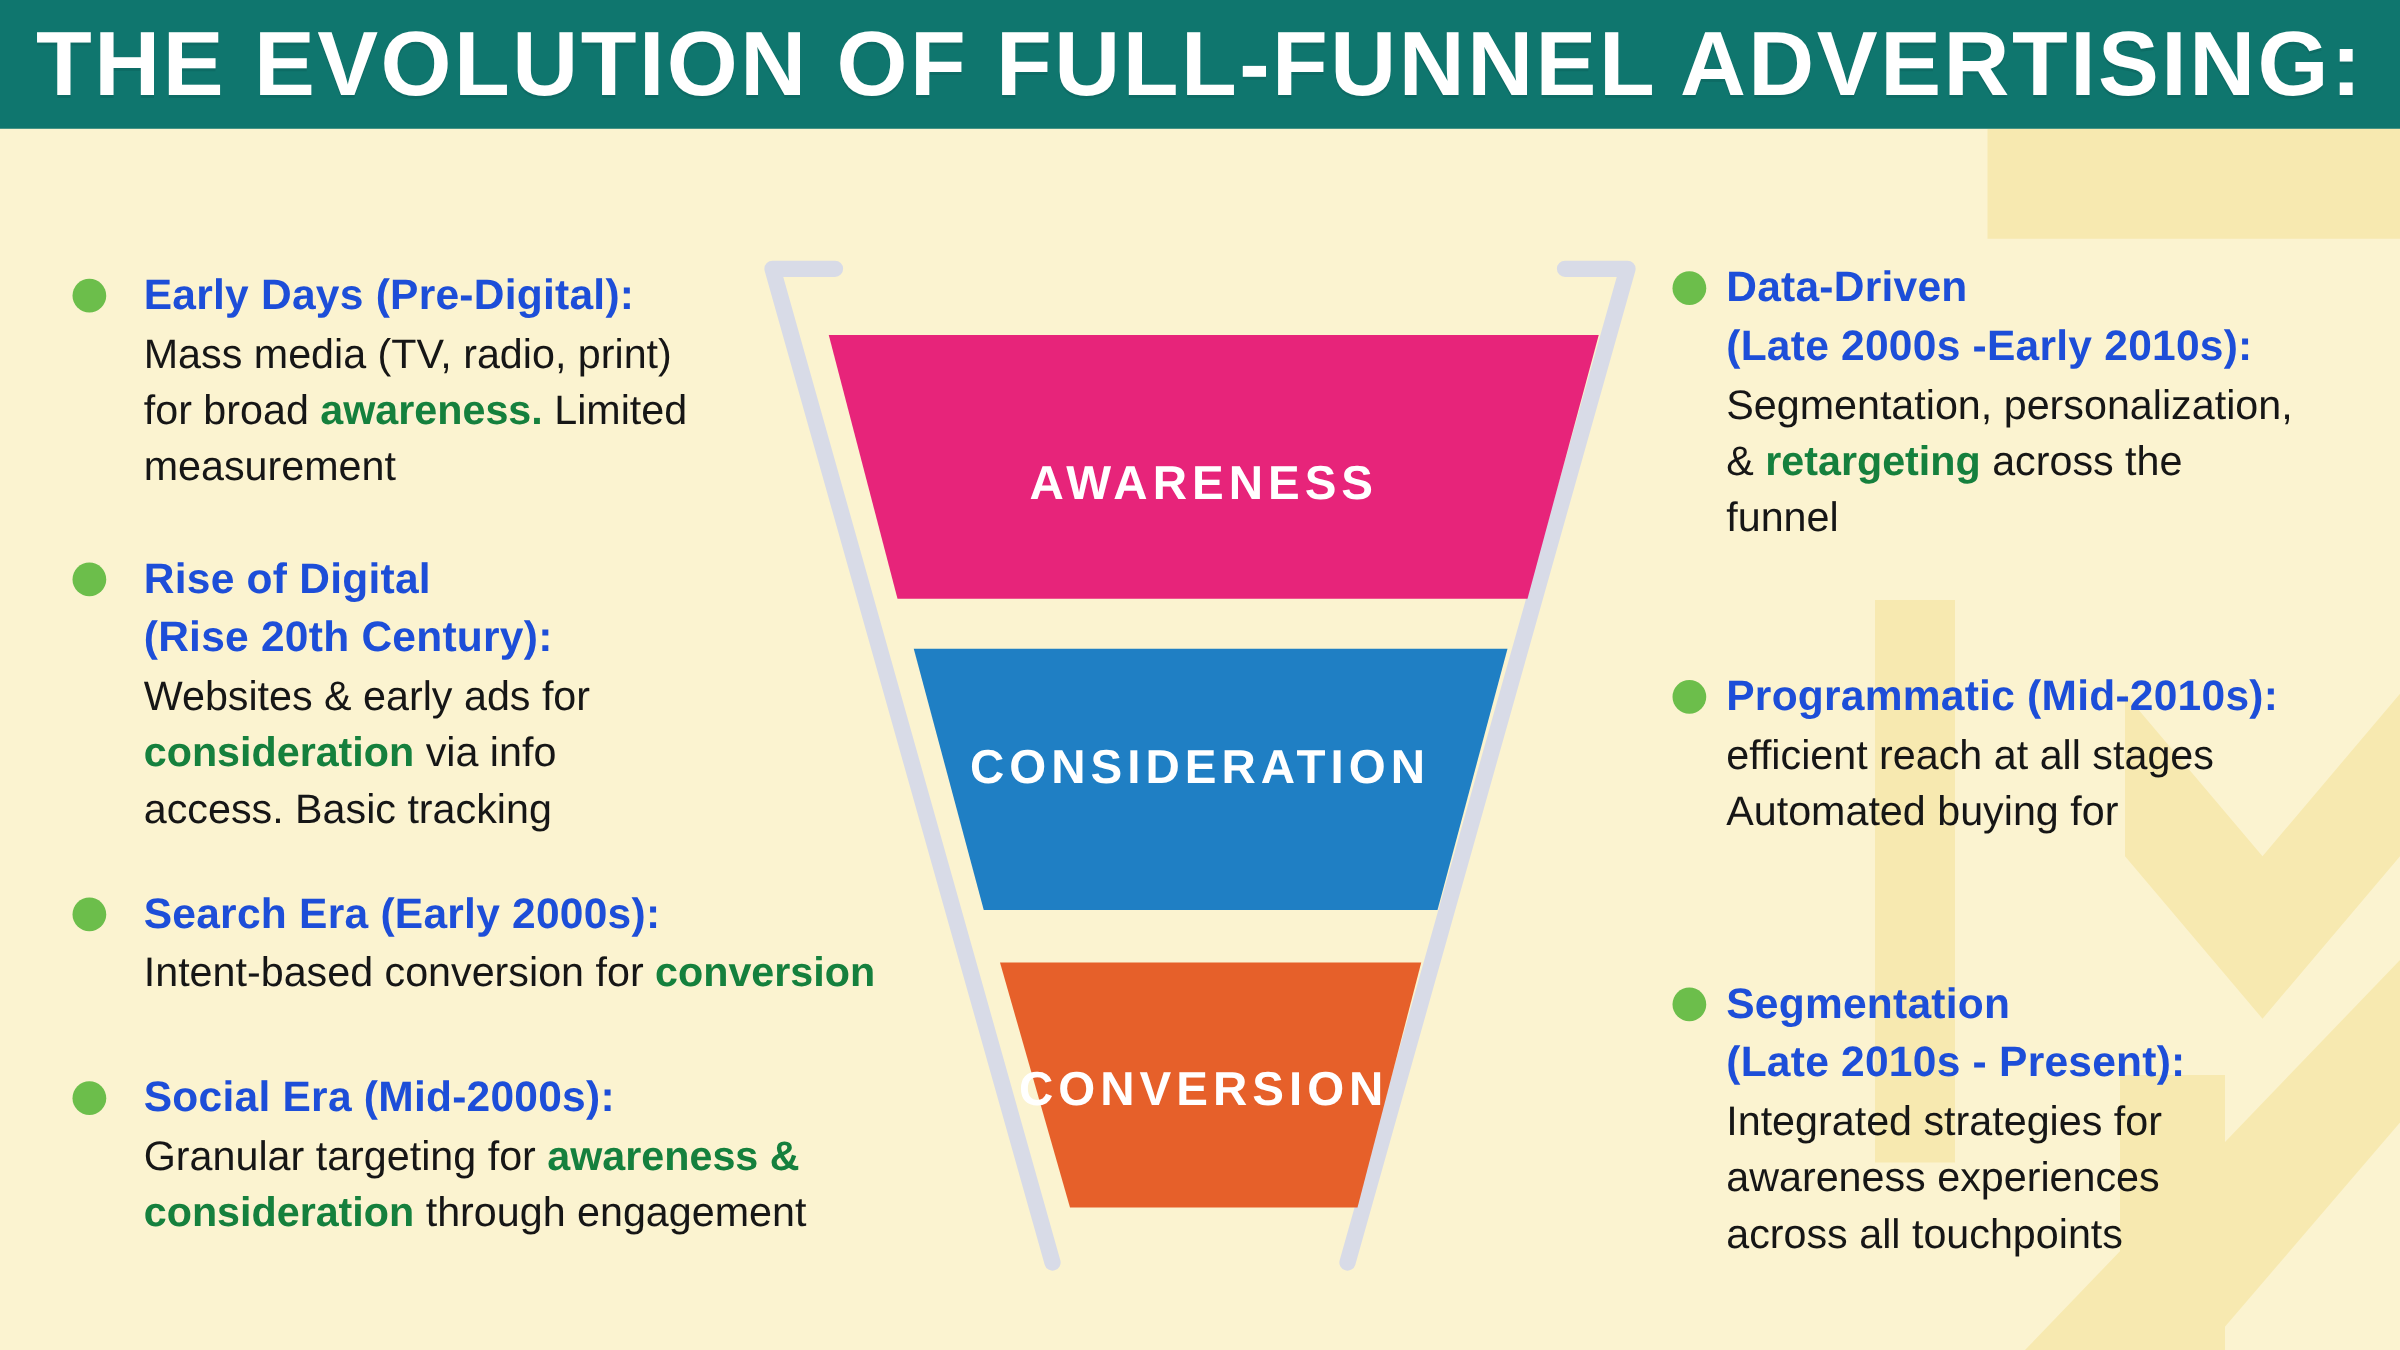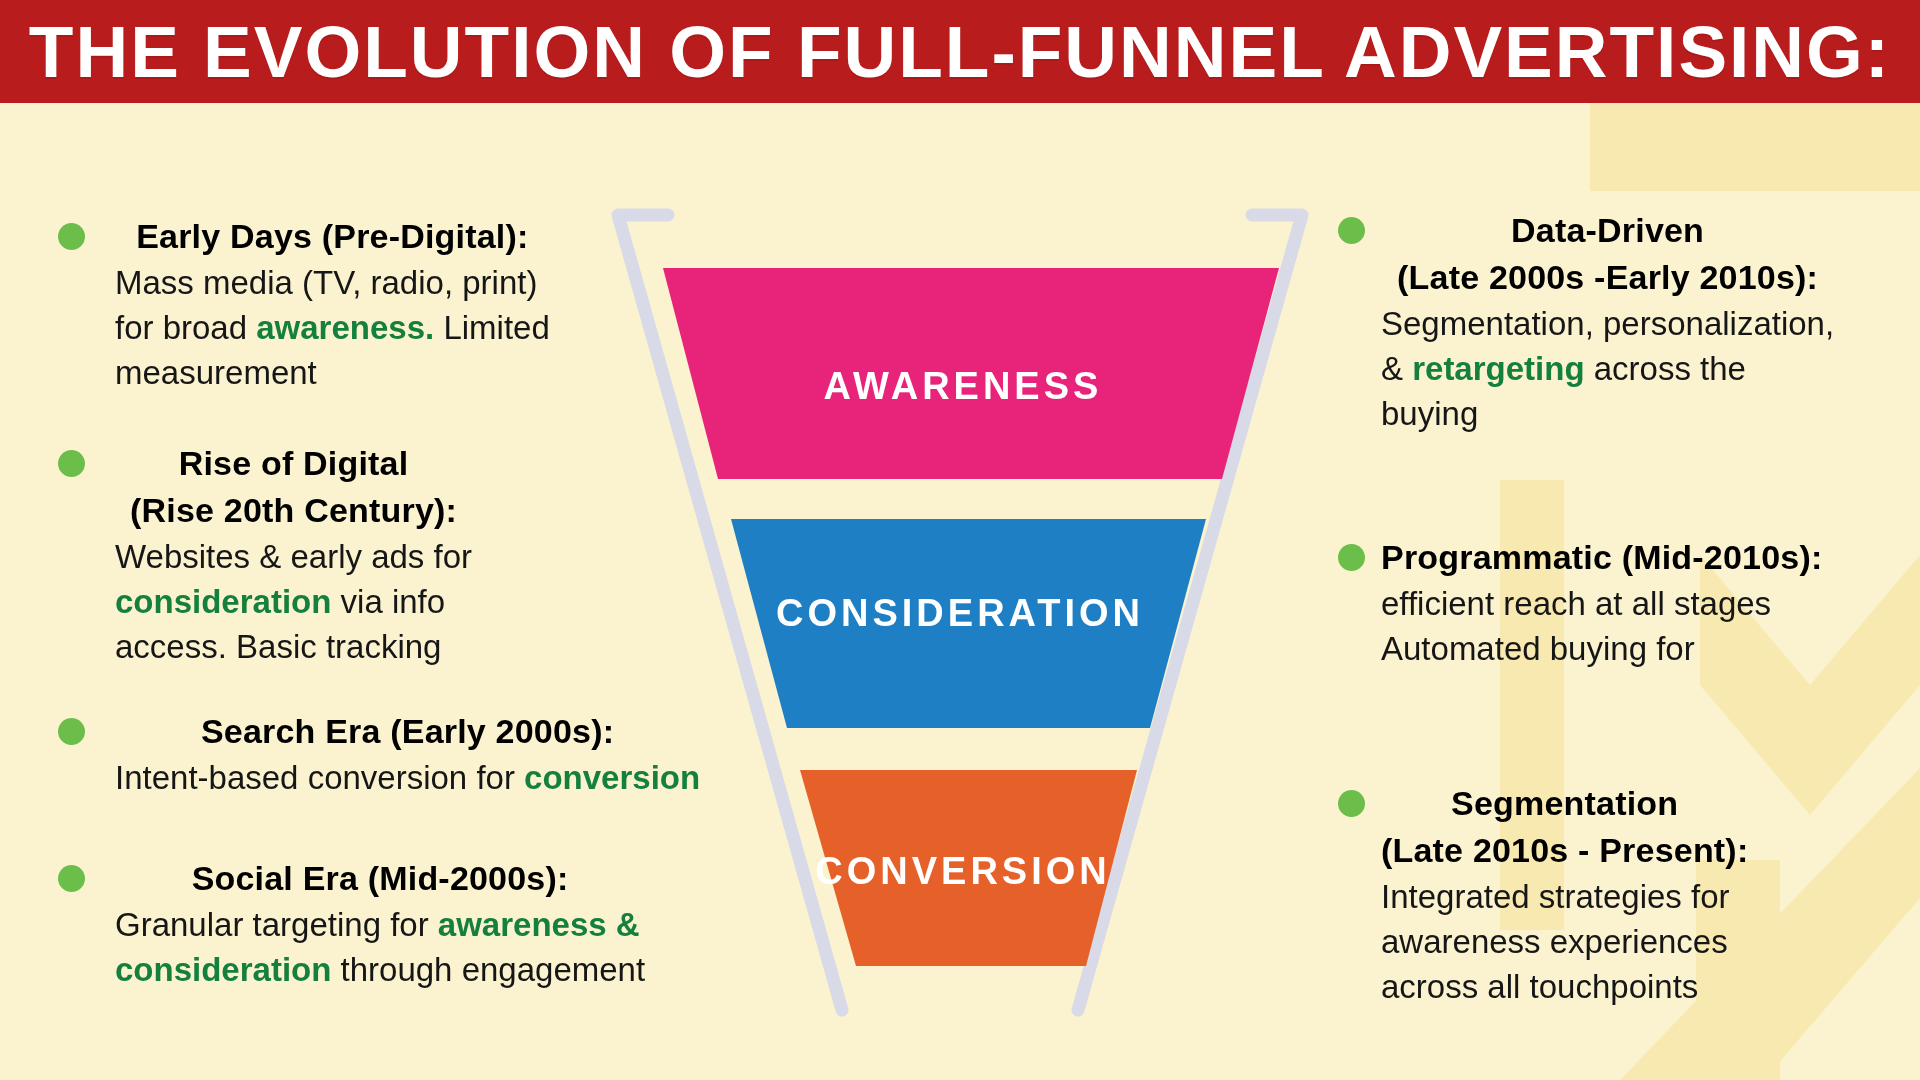--- a/index.html
+++ b/index.html
@@ -4,21 +4,21 @@
 <style>
   html,body{margin:0;padding:0;}
   body{
     width:1920px;height:1080px;overflow:hidden;position:relative;
     background:#FBF3D0;
     font-family:"Liberation Sans","DejaVu Sans",sans-serif;
   }
   
   .header{
     position:absolute;left:0;top:0;width:1920px;height:103px;
-    background:#b91c1c;display:flex;align-items:center;justify-content:center;
+    background:#0f766e;display:flex;align-items:center;justify-content:center;
     z-index:3;
   }
   .header .title{
     color:#ffffff;font-weight:700;font-size:73px;letter-spacing:2px;
     white-space:nowrap;text-shadow:0 2px 0 rgba(0,0,0,0.08);
   }
   
   svg.art{position:absolute;left:0;top:0;z-index:1;}
   .stage-label{
     font-family:"Liberation Sans","DejaVu Sans",sans-serif;
@@ -27,22 +27,22 @@
   
   .group{position:absolute;display:flex;align-items:flex-start;z-index:2;}
   .dot{
     width:27px;height:27px;border-radius:50%;background:#6CBE4B;
     flex:0 0 auto;margin-top:10px;
   }
   .gcontent{display:flex;flex-direction:column;}
   .left-col .gcontent{margin-left:30px;}
   .right-col .gcontent{margin-left:16px;}
   .h{
-    font-weight:700;color:#000000;font-size:34px;line-height:47px;
-    white-space:nowrap;letter-spacing:0.2px;text-align:center;
+    font-weight:700;color:#1d4ed8;font-size:34px;line-height:47px;
+    white-space:nowrap;letter-spacing:0.2px;
   }
   .bodytext{}
   .line{
     font-size:33px;line-height:45px;color:#161616;white-space:nowrap;
   }
   .line .b{font-weight:700;color:#15803d;}
 </style>
 </head>
 <body>
 
@@ -121,21 +121,21 @@
 </div>
 
 <div class="group right-col" style="left:1338px;top:207px">
   <span class="dot"></span>
   <div class="gcontent">
     <div class="h">Data-Driven</div>
     <div class="h">(Late 2000s -Early 2010s):</div>
     <div class="bodytext">
       <div class="line"><span>Segmentation, personalization,</span></div>
       <div class="line"><span>&amp; </span><span class="b">retargeting</span><span> across the</span></div>
-      <div class="line"><span>buying</span></div>
+      <div class="line"><span>funnel</span></div>
     </div>
   </div>
 </div>
 
 <div class="group right-col" style="left:1338px;top:534px">
   <span class="dot"></span>
   <div class="gcontent">
     <div class="h">Programmatic (Mid-2010s):</div>
     <div class="bodytext">
       <div class="line"><span>efficient reach at all stages</span></div>

